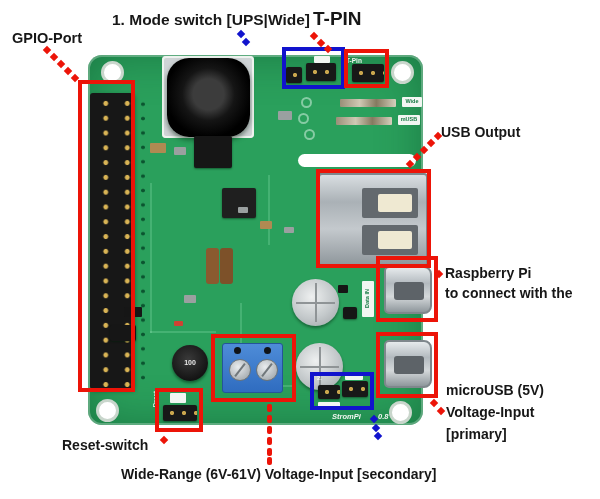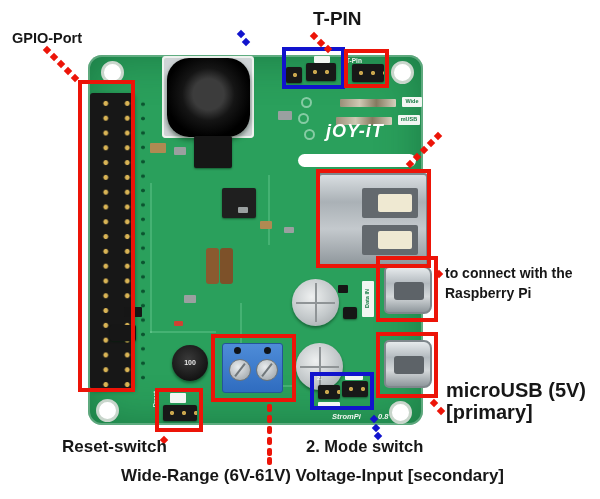--- a/index.html
+++ b/index.html
@@ -110,21 +110,20 @@
     <div class="smd" style="left:196px;top:172px;width:10px;height:6px;background:#9aa0a0"></div>
     <div class="smd" style="left:190px;top:56px;width:14px;height:9px;background:#9aa0a0"></div>
     <div class="smd" style="left:96px;top:240px;width:12px;height:8px;background:#9aa0a0"></div>
     <div class="smd" style="left:250px;top:230px;width:10px;height:8px;background:#161616"></div>
     <div class="smd" style="left:36px;top:252px;width:18px;height:10px;background:#161616"></div>
     <div class="smd" style="left:86px;top:266px;width:9px;height:5px;background:#cf4333"></div>
 
     <div class="smd" style="left:118px;top:193px;width:13px;height:36px;background:#8a5a2f;border-radius:3px"></div>
     <div class="smd" style="left:132px;top:193px;width:13px;height:36px;background:#7d5129;border-radius:3px"></div>
 
-    <span class="logo">jOY-iT</span>
     <div class="smd" style="left:252px;top:44px;width:56px;height:8px;background:linear-gradient(90deg,#9a8f78,#cfc9b4 35%,#857a60 65%,#d6d0bd)"></div>
     <div class="smd" style="left:248px;top:62px;width:56px;height:8px;background:linear-gradient(90deg,#9a8f78,#cfc9b4 35%,#857a60 65%,#d6d0bd)"></div>
     <div class="silk" style="left:314px;top:42px;width:20px;height:10px">Wide</div>
     <div class="silk" style="left:310px;top:60px;width:22px;height:10px">mUSB</div>
 
     <div style="left:210px;top:99px;width:118px;height:13px;background:#fff;border-radius:7px"></div>
     <div class="silk" style="left:298px;top:114px;width:24px;height:11px;font-size:6.5px">OUT</div>
 
     <div class="usba">
       <div class="slot" style="top:13px"></div>
@@ -203,31 +202,33 @@
   <i class="dash" style="left:267px;top:415px"></i>
   <i class="dash" style="left:267px;top:426px"></i>
   <i class="dash" style="left:267px;top:437px"></i>
   <i class="dash" style="left:267px;top:448px"></i>
   <i class="dash" style="left:267px;top:457px"></i>
   <i class="db" style="left:371px;top:416px"></i>
   <i class="db" style="left:373px;top:425px"></i>
   <i class="db" style="left:375px;top:433px"></i>
 
   <div class="lbl" style="left:12px;top:30px;font-size:14.5px">GPIO-Port</div>
+  <div class="lbl" style="left:112px;top:11px;font-size:15.5px">1. Mode switch [UPS|Wide]</div>
   <div class="lbl" style="left:313px;top:8px;font-size:19px">T-PIN</div>
 
   <div class="lbl" style="left:441px;top:122px;font-size:14px;line-height:20px">
+    <span class="ln">USB Output</span>
   </div>
 
   <div class="lbl" style="left:445px;top:264px;font-size:14px;line-height:19.5px">
+    <span class="ln">Raspberry Pi</span>
     <span class="ln">to connect with the</span>
-    <span class="ln">Raspberry Pi</span>
-  </div>
-
-  <div class="lbl" style="left:446px;top:379px;font-size:20px;line-height:22px">
+  </div>
+
+  <div class="lbl" style="left:446px;top:379px;font-size:14px;line-height:22px">
     <span class="ln">microUSB (5V)</span>
+    <span class="ln">Voltage-Input</span>
     <span class="ln">[primary]</span>
   </div>
 
-  <div class="lbl" style="left:62px;top:437px;font-size:17px">Reset-switch</div>
-  <div class="lbl" style="left:306px;top:437px;font-size:16.5px">2. Mode switch</div>
-  <div class="lbl" style="left:121px;top:466px;font-size:17px">Wide-Range (6V-61V) Voltage-Input [secondary]</div>
+  <div class="lbl" style="left:62px;top:437px;font-size:14px">Reset-switch</div>
+  <div class="lbl" style="left:121px;top:466px;font-size:14px">Wide-Range (6V-61V) Voltage-Input [secondary]</div>
 </div>
 
 </body></html>

